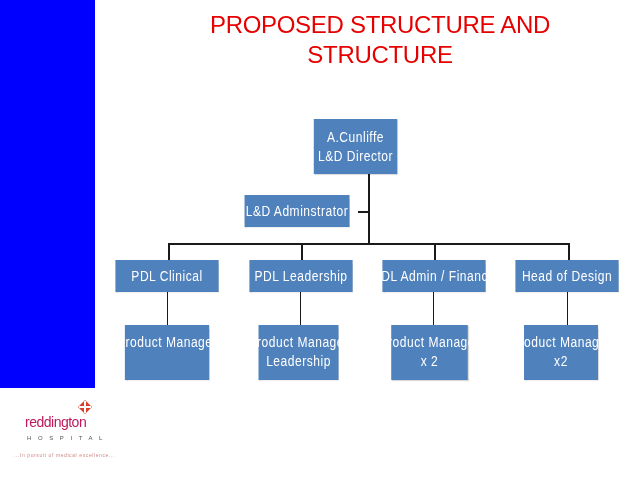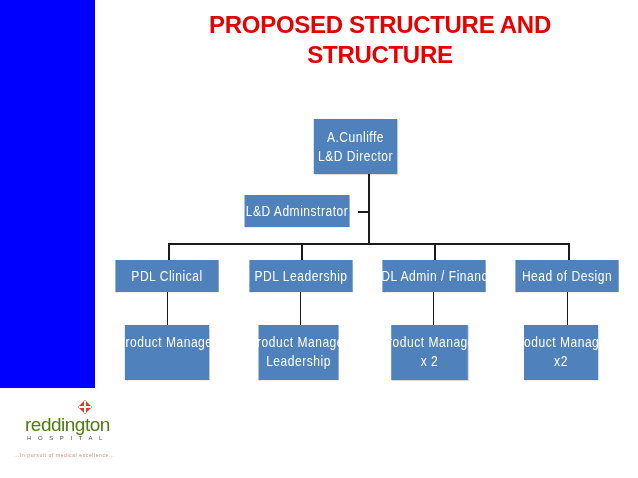--- a/index.html
+++ b/index.html
@@ -1,29 +1,29 @@
 <!DOCTYPE html>
 <html><head>
 <meta charset="utf-8">
 <style>
   html, body { margin:0; padding:0; }
   body { width:638px; height:478px; background:#ffffff; position:relative; overflow:hidden;
          font-family:"Liberation Sans", sans-serif; }
   .sidebar { position:absolute; left:0; top:0; width:95px; height:388px; background:#0000ff; }
   .title { position:absolute; left:150px; top:10px; width:460px; text-align:center;
-           color:#e60000; font-weight:bold; font-size:24px; line-height:30px; letter-spacing:-0.3px; }
+           color:#e60000; font-weight:normal; font-size:24px; line-height:30px; letter-spacing:-0.3px; }
   .box { position:absolute; background:#4f81bd; color:#ffffff; display:flex; flex-direction:column;
          align-items:center; justify-content:center; text-align:center;
          font-size:14px; line-height:19px; letter-spacing:0.6px; box-sizing:border-box;
          box-shadow:1px 1px 1px rgba(0,0,0,0.15); transform:scaleX(0.86); }
   .box span { display:block; white-space:nowrap; }
   .box.top3 { justify-content:flex-start; padding-top:8px; }
   .line { position:absolute; background:#1a1a1a; }
   .logo { position:absolute; left:0; top:388px; width:125px; height:90px; }
-  .logo-word { position:absolute; left:25px; top:26px; font-size:19px; color:#4d7c0f; letter-spacing:-0.5px; }
+  .logo-word { position:absolute; left:25px; top:26px; font-size:14px; color:#be185d; letter-spacing:-0.5px; }
   .logo-sub { position:absolute; left:27px; top:47px; font-size:6px; color:#555; letter-spacing:6.6px; }
   .logo-tag { position:absolute; left:14px; top:64px; font-size:5px; color:#c88; letter-spacing:0.6px; }
   .logo-mark { position:absolute; left:78px; top:12px; width:14px; height:14px; }
 </style>
 </head>
 <body>
 
 <div class="sidebar"></div>
 
 <div class="title">

